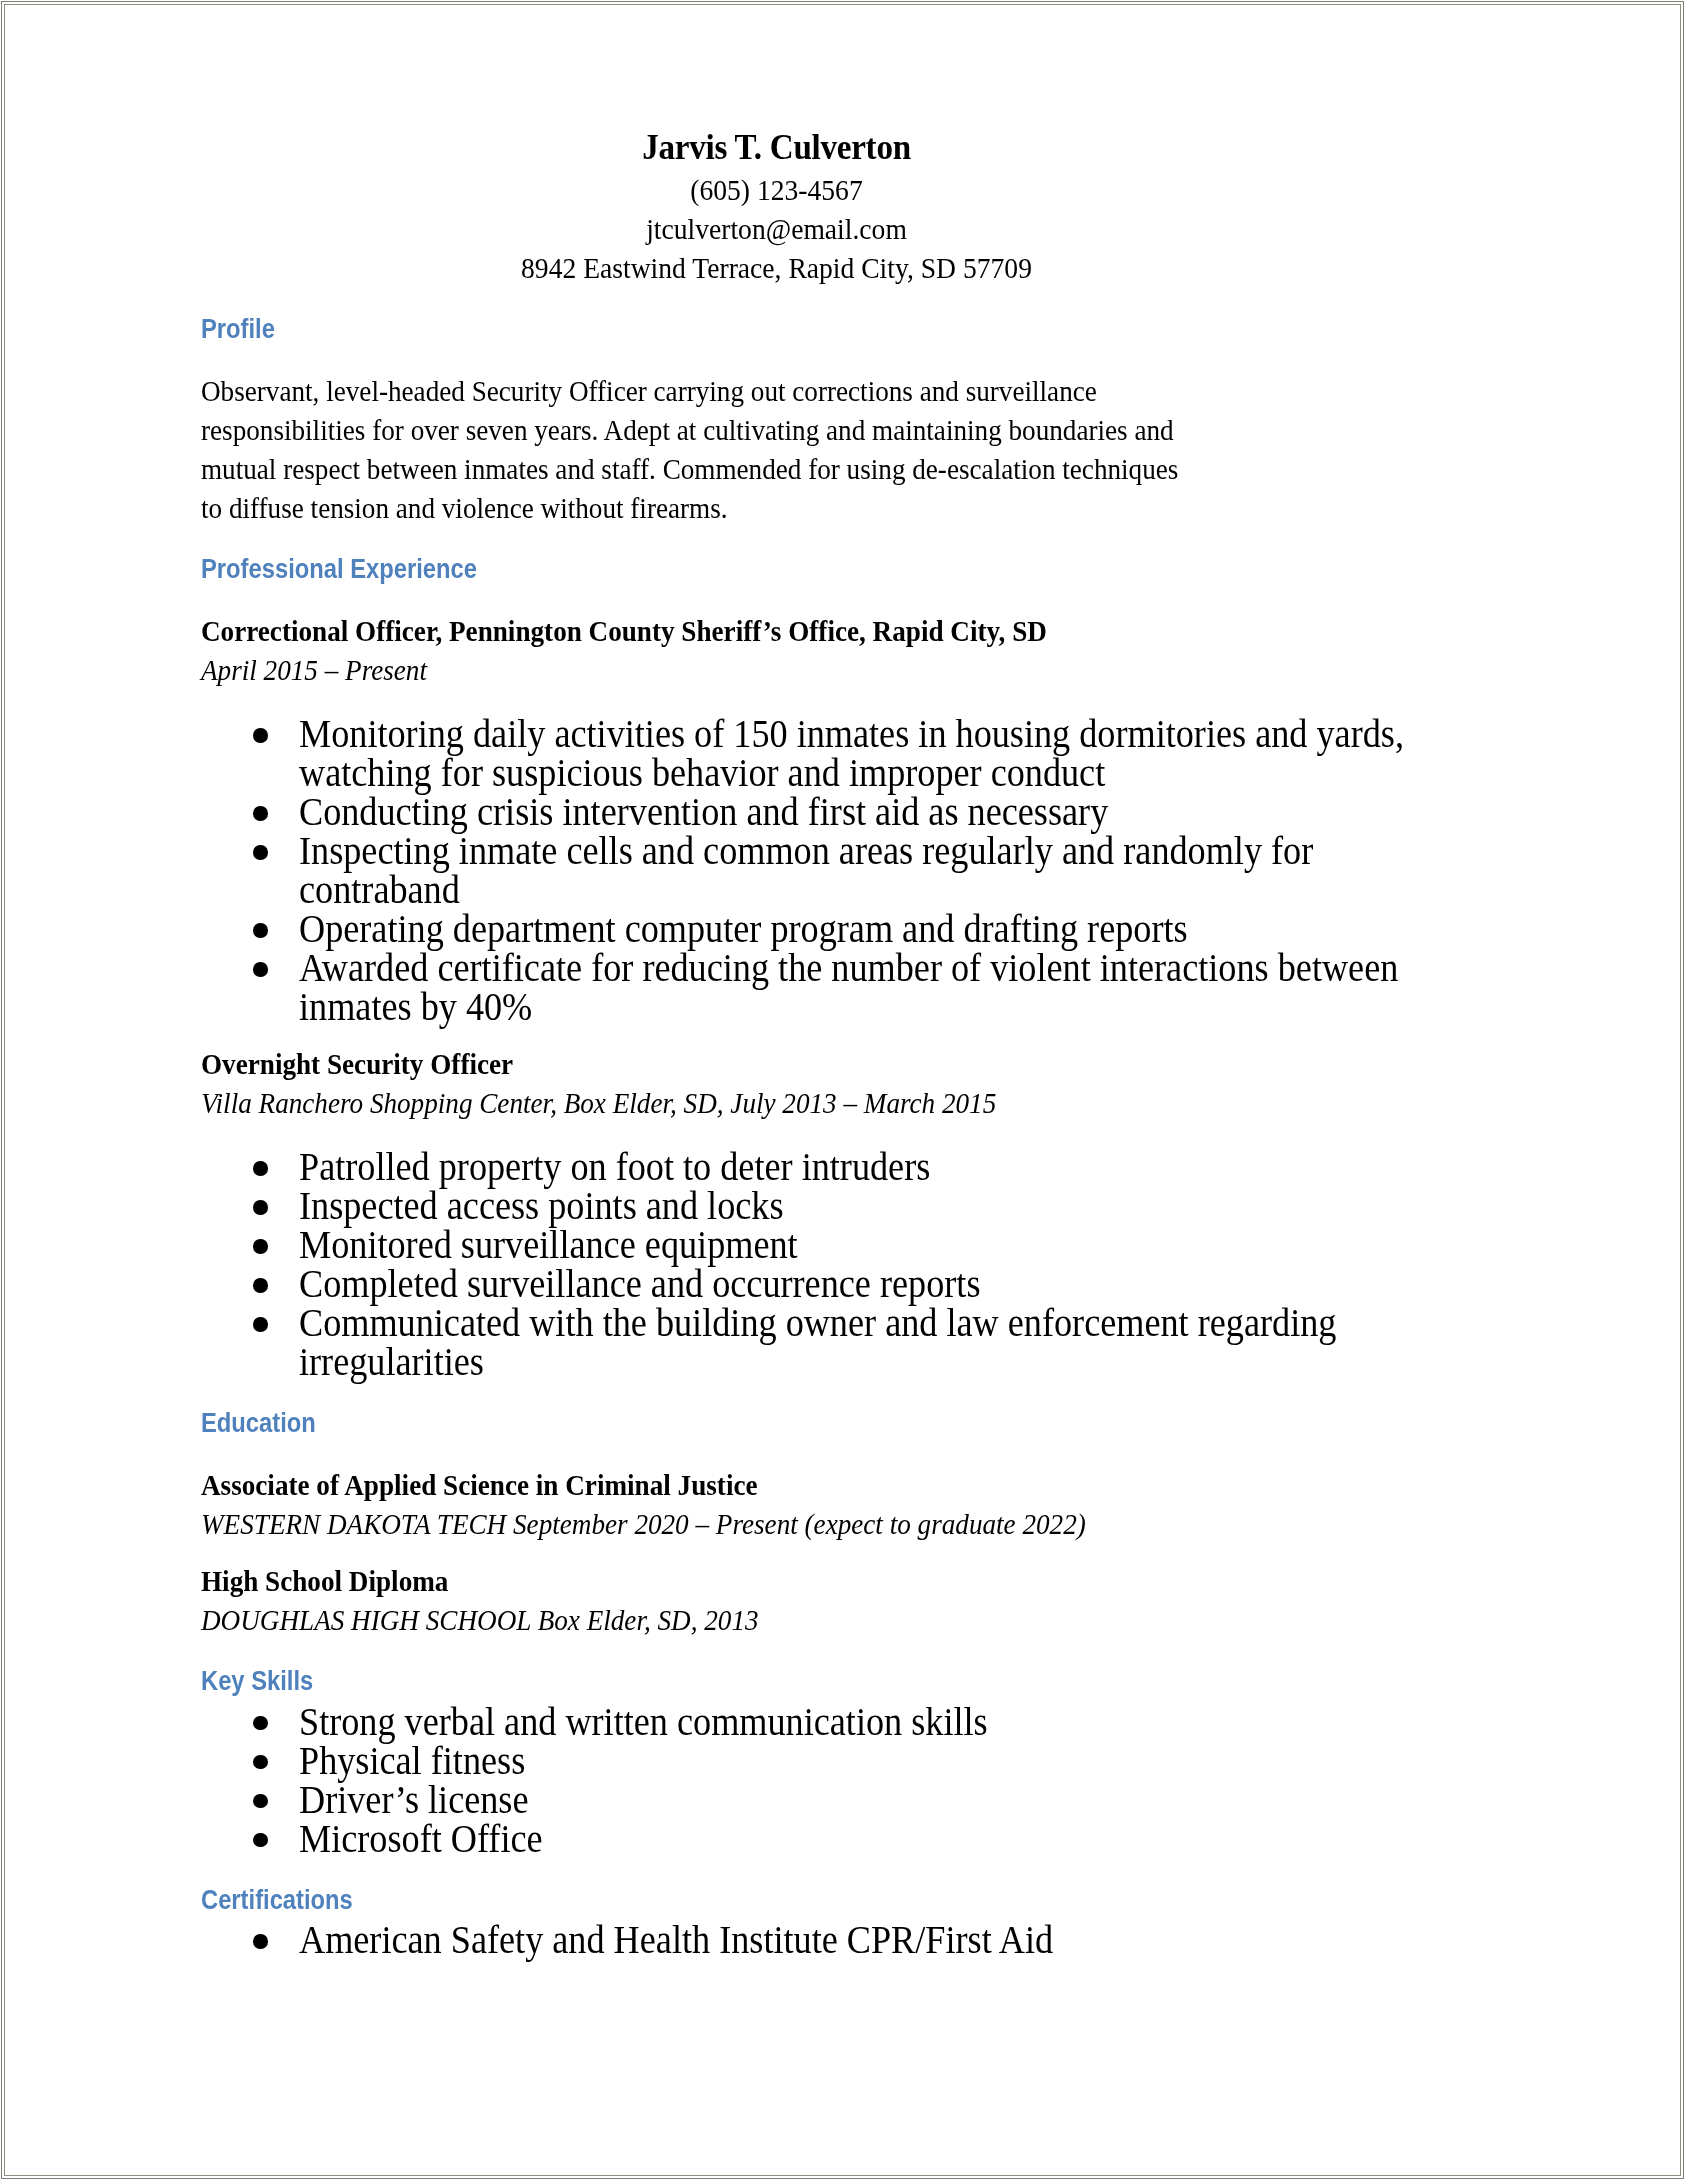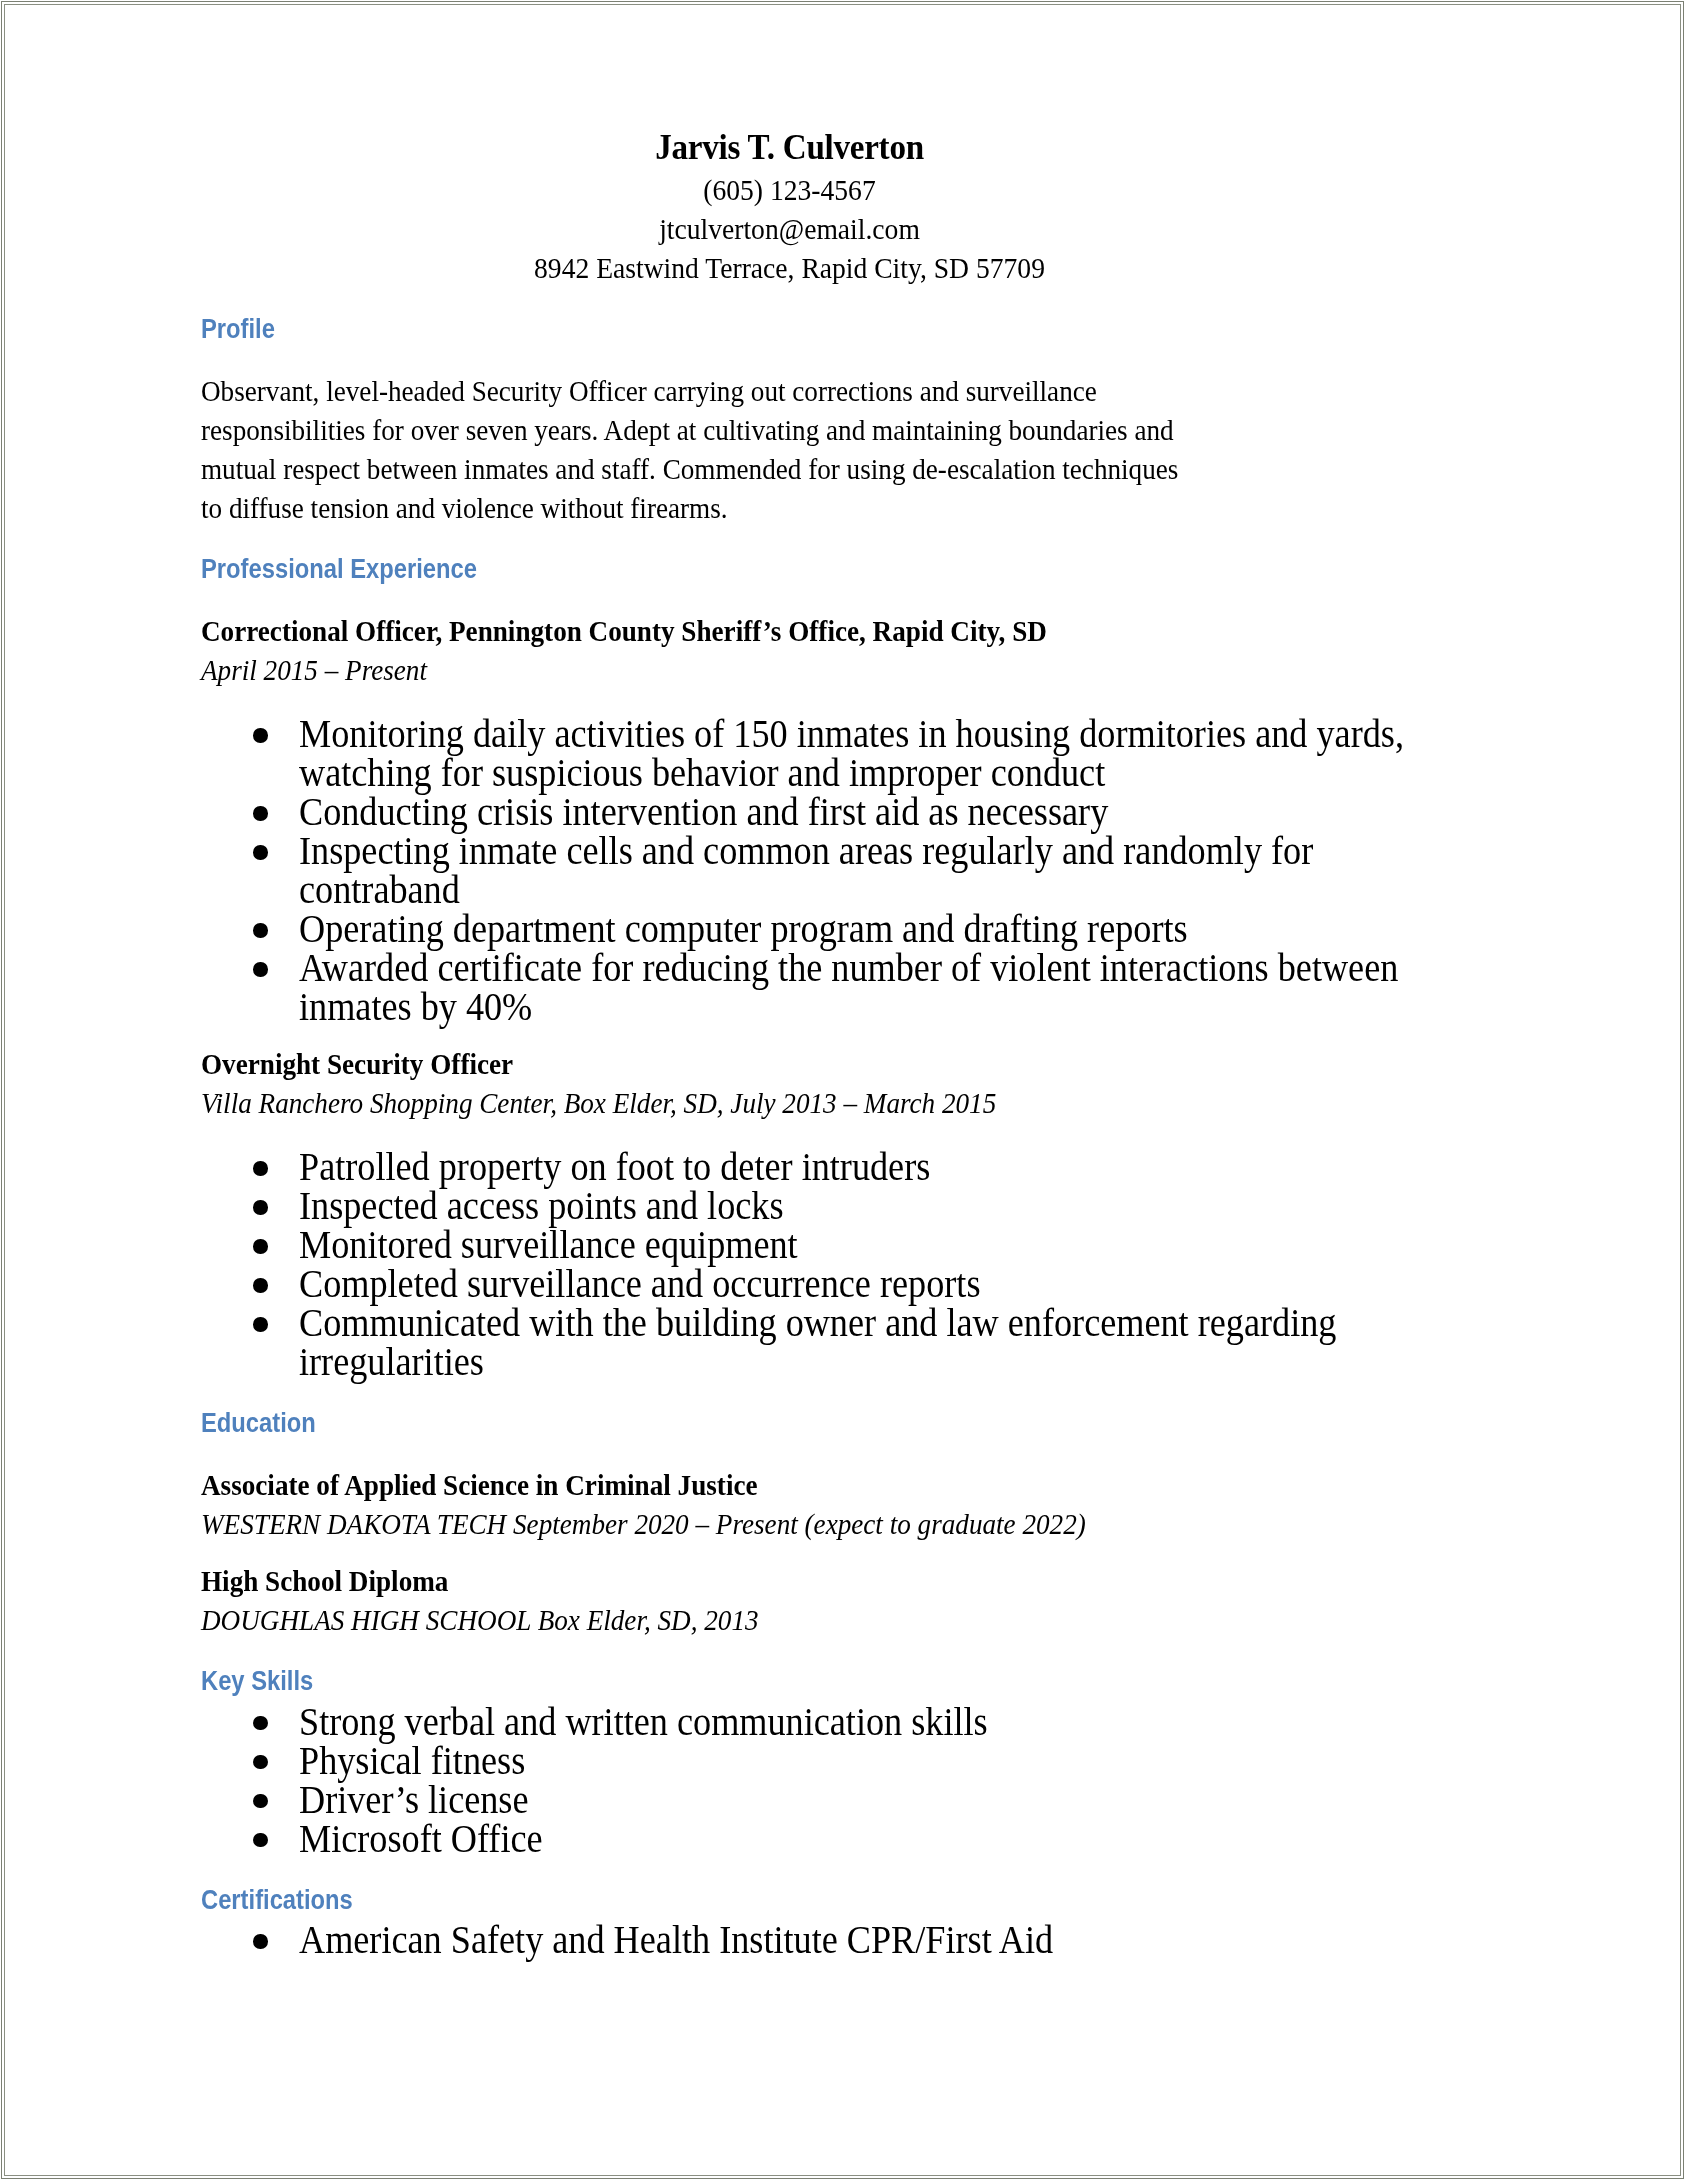--- a/index.html
+++ b/index.html
@@ -36,21 +36,21 @@
     .content {
       position: absolute;
       left: 201px;
       top: 125px;
       width: 1308px;
     }
     .header {
       text-align: center;
       width: 1545px;
       margin-left: -201px;
-      padding-left: 17px;
+      padding-left: 4px;
       margin-bottom: 20px;
     }
     .header .name {
       font-weight: bold;
       font-size: 36px;
       line-height: 45px;
       letter-spacing: -0.3px;
       transform: scaleX(0.92);
     }
     .header .contact {

